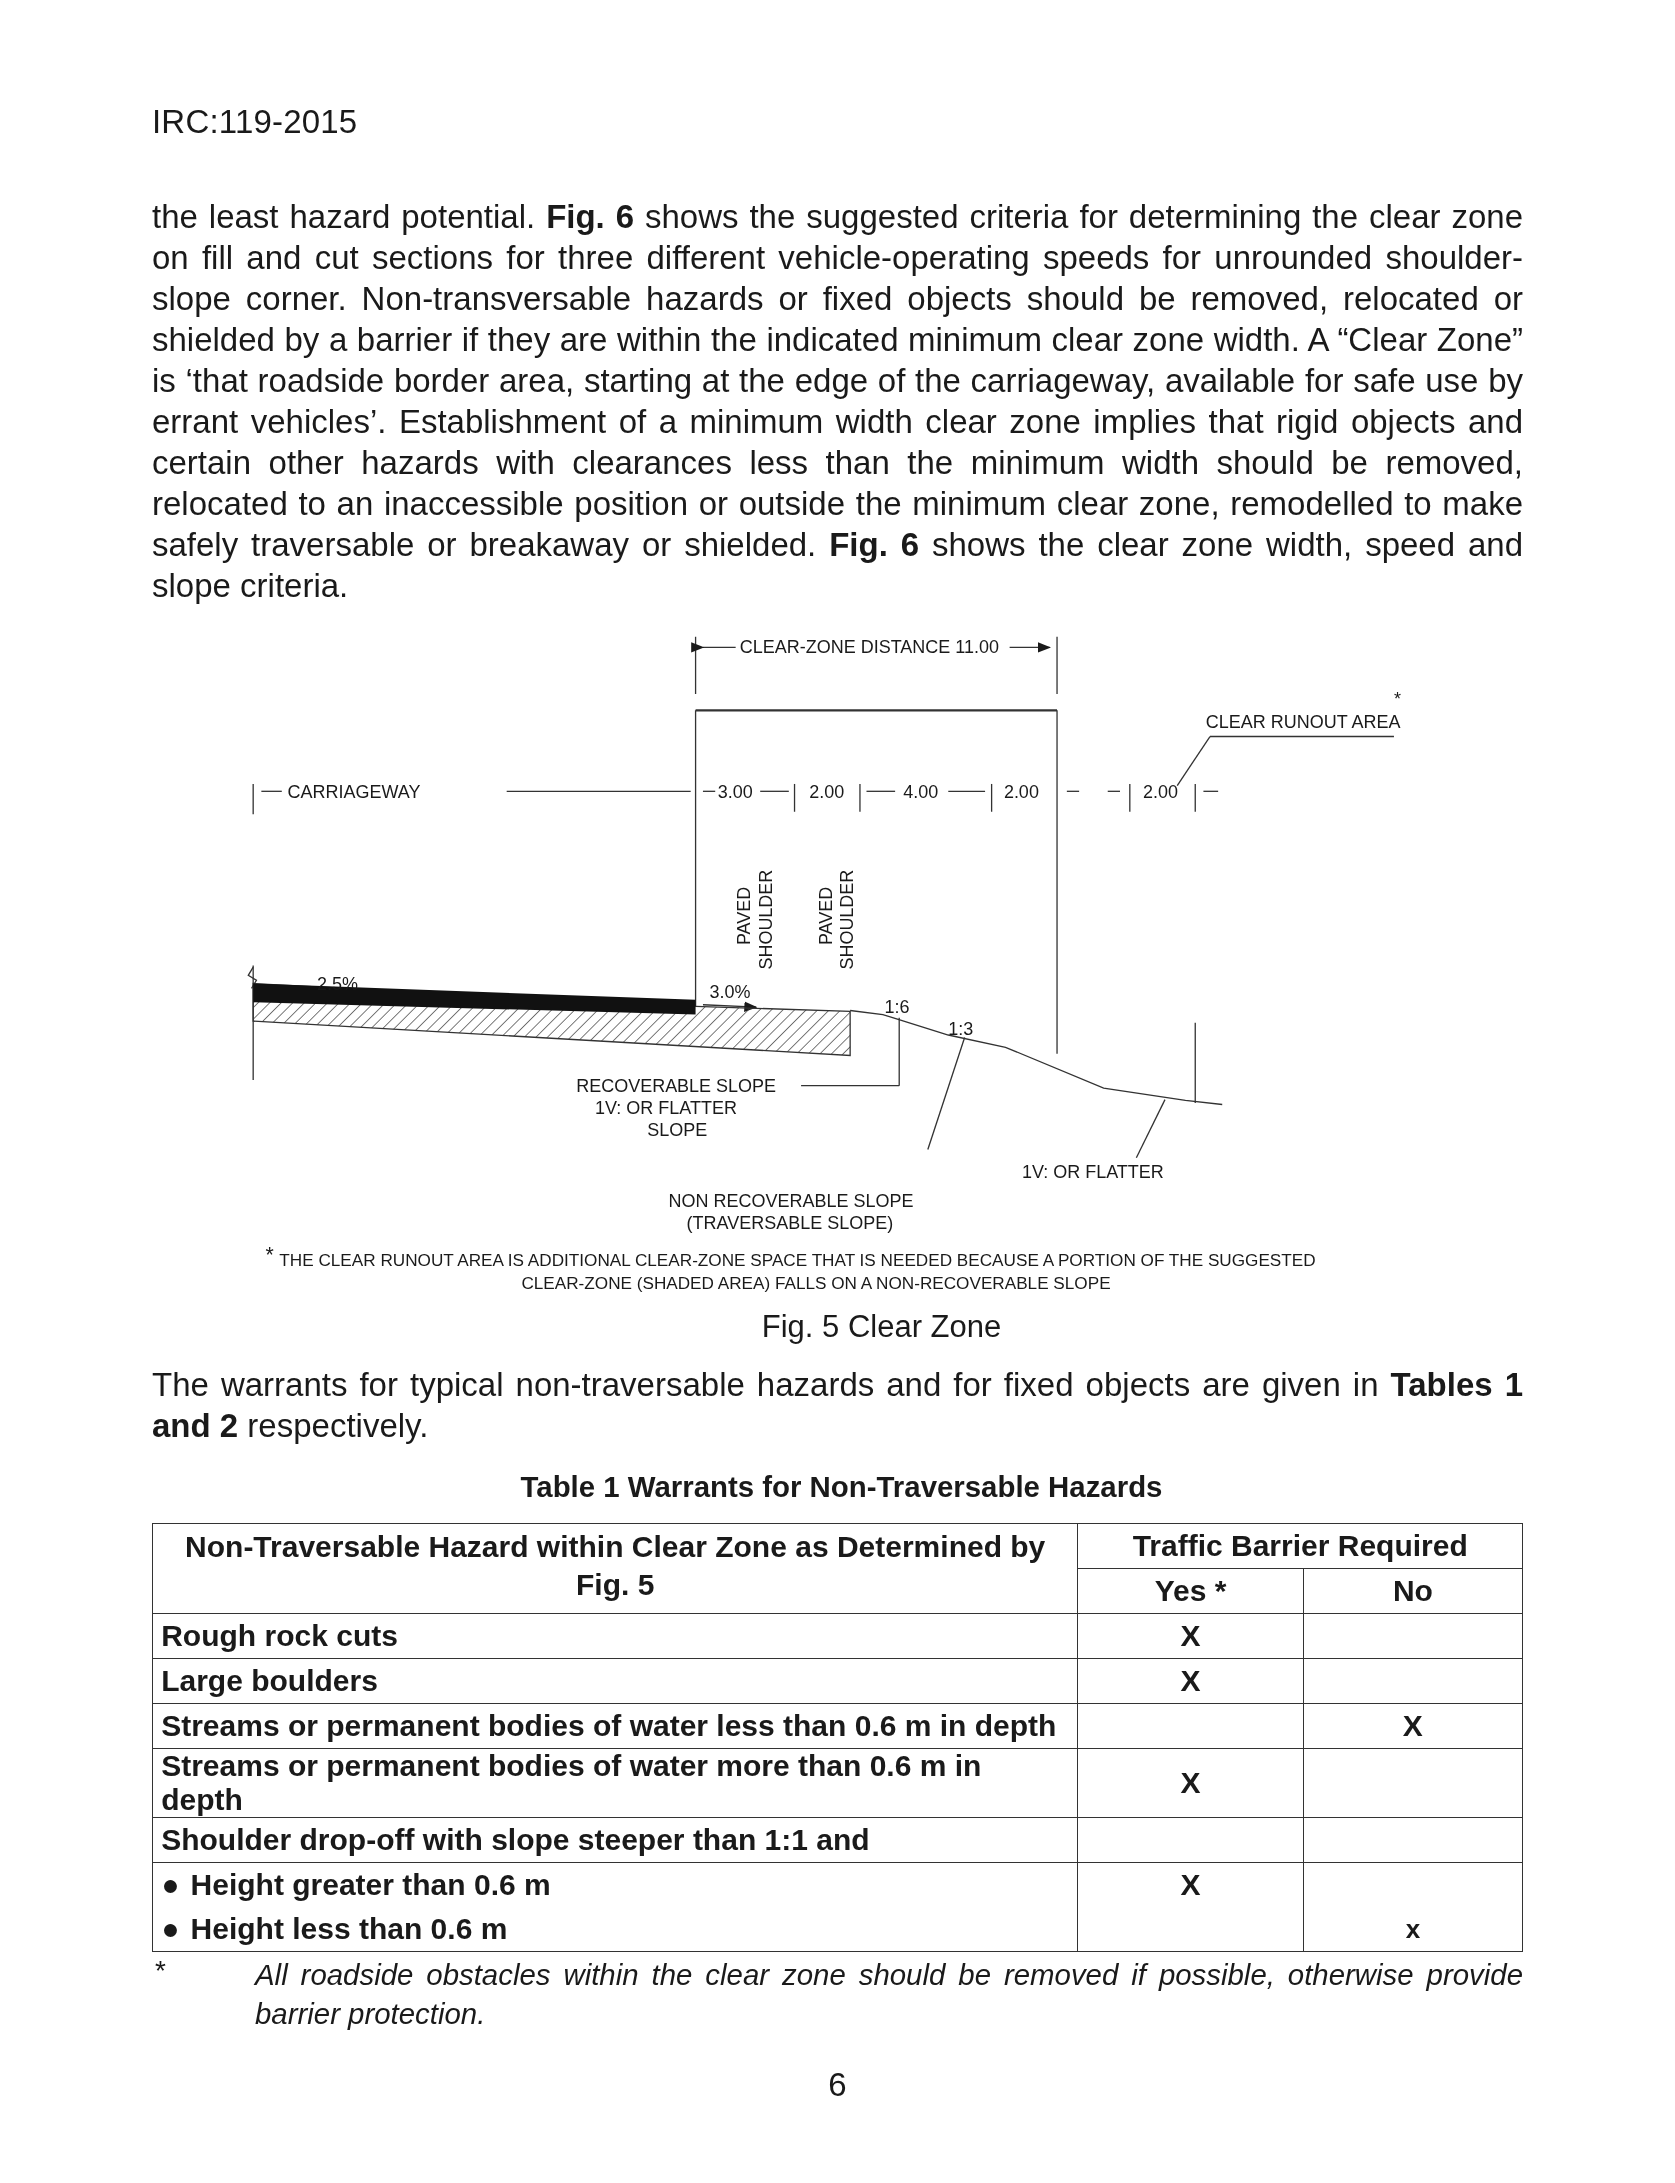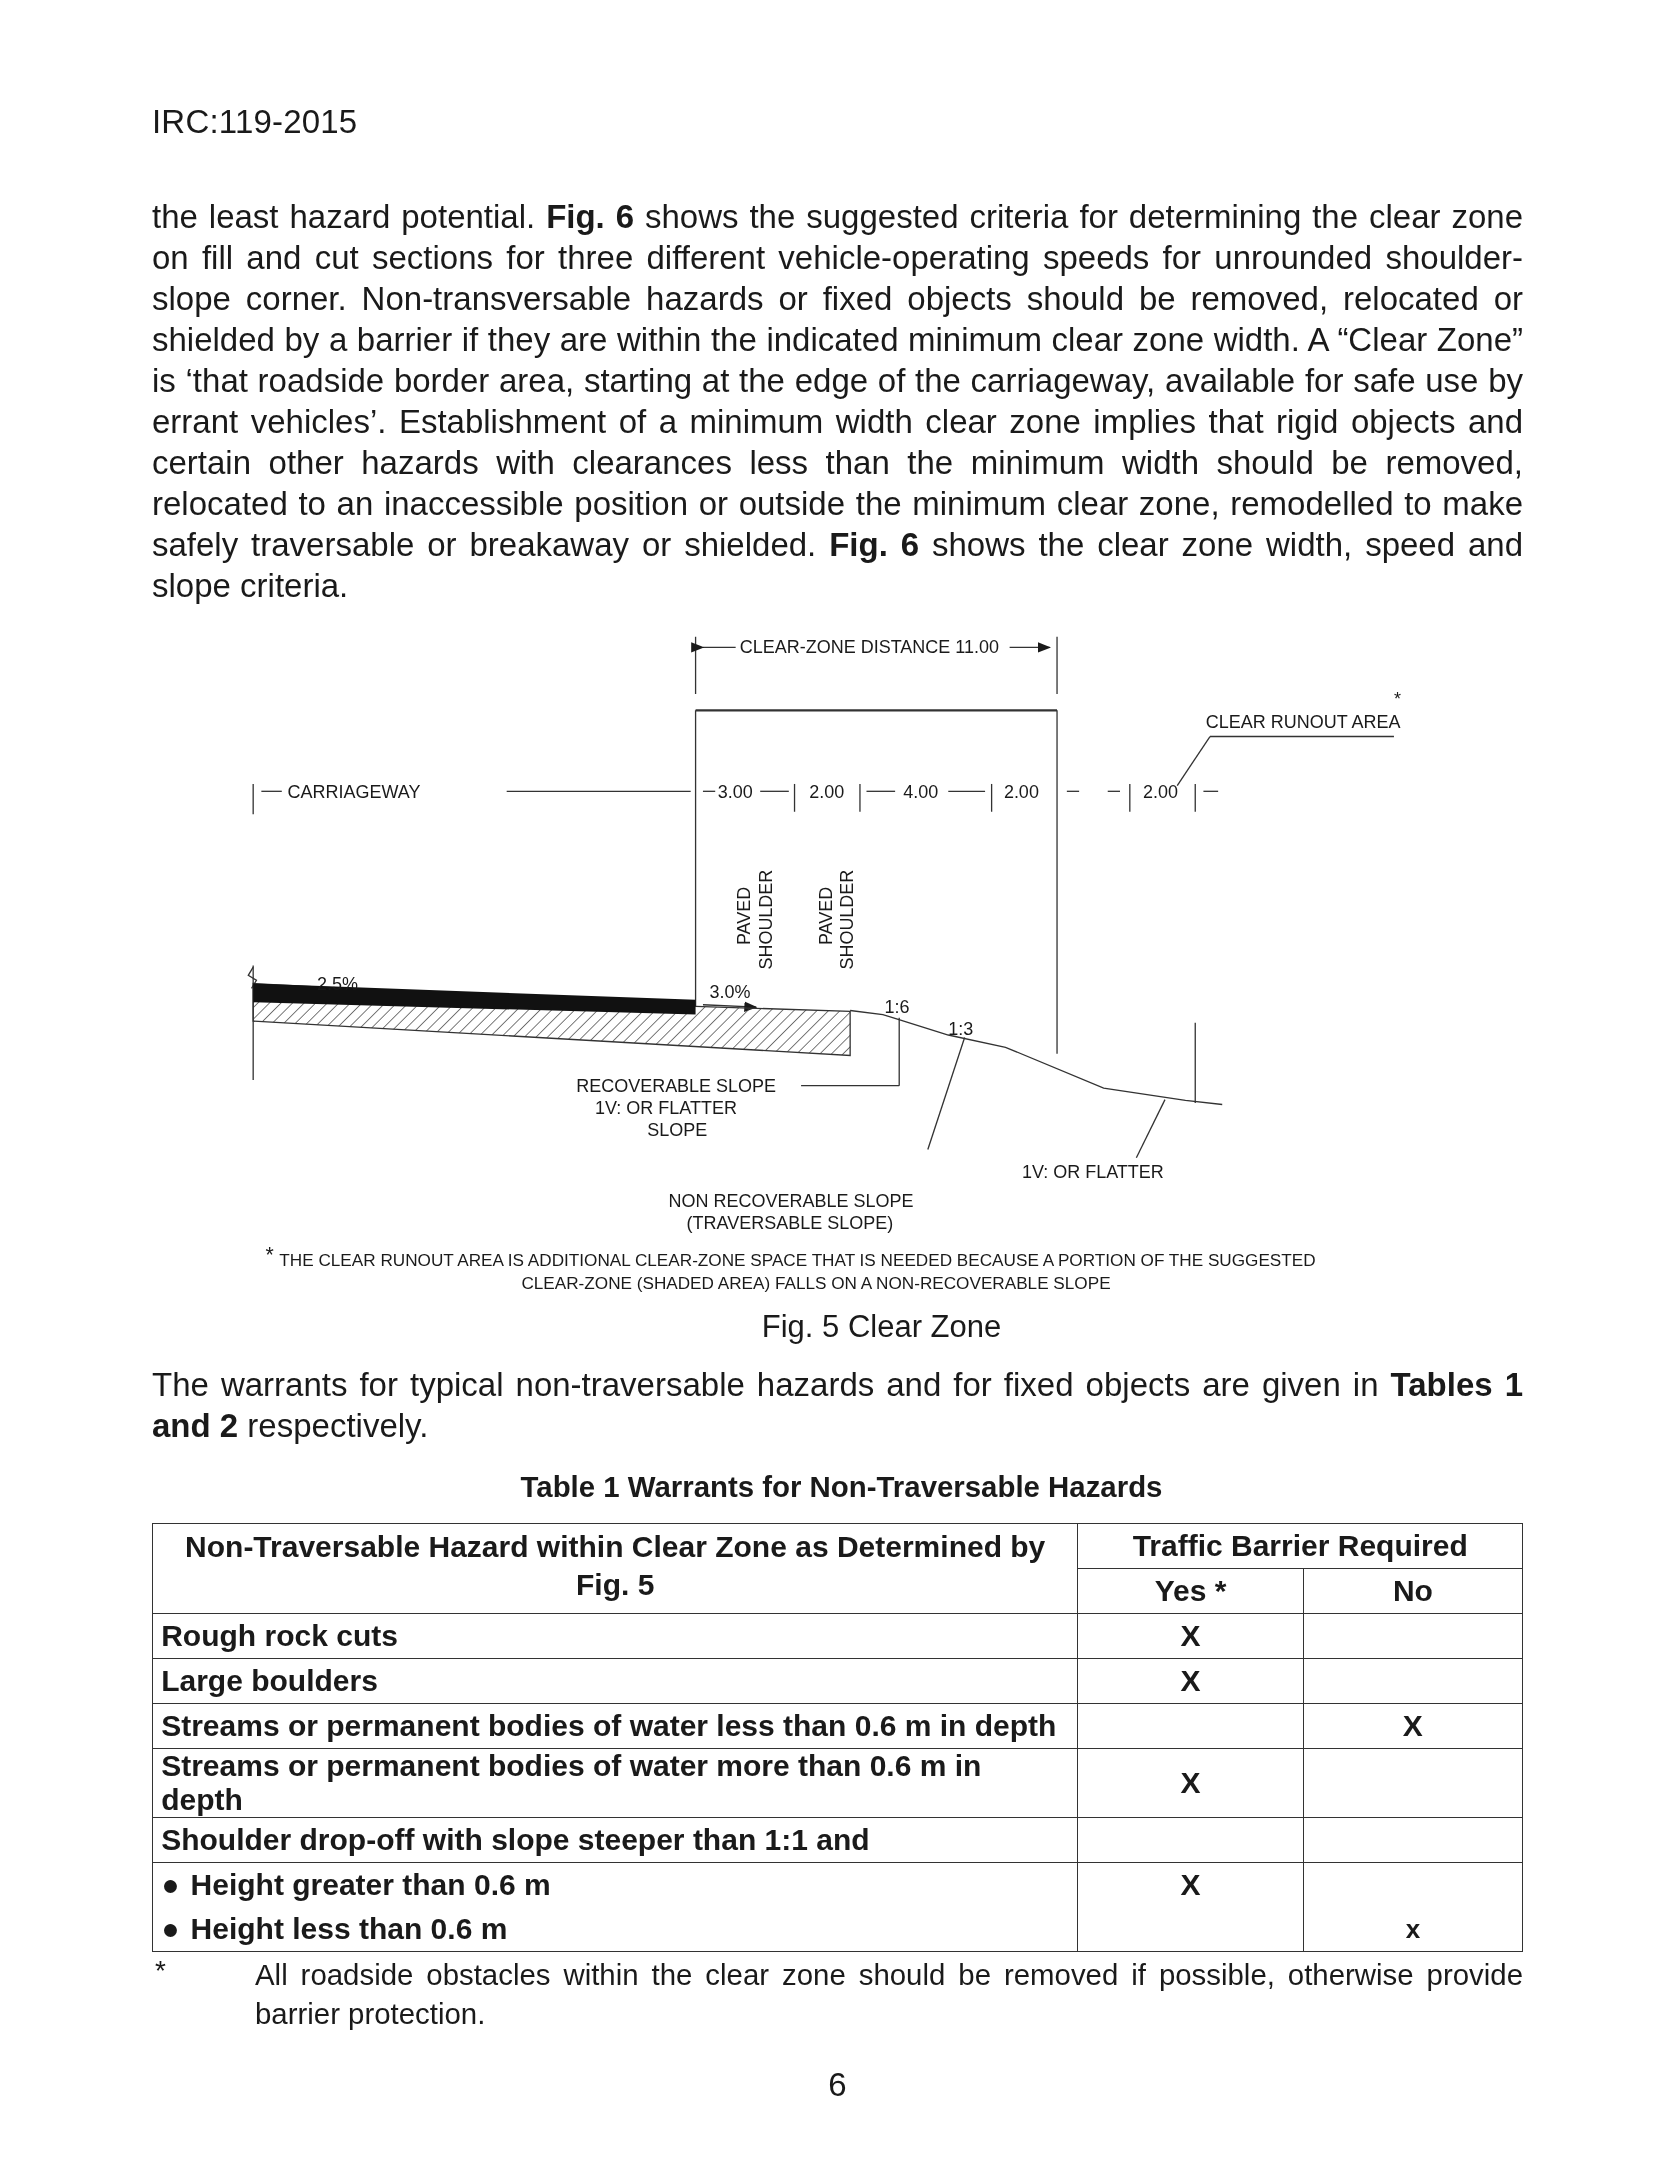--- a/index.html
+++ b/index.html
@@ -16,21 +16,21 @@
   #p2 { top:1364px; }
   .table-title { position:absolute; top:1470px; left:4px; width:1675px; text-align:center; font-size:29.4px; font-weight:bold; }
   table.warrants { position:absolute; left:152px; top:1523px; width:1371px; border-collapse:collapse; font-size:30px; }
   table.warrants td, table.warrants th { border:1.6px solid #333; padding:0 8.2px; height:44px;font-weight:bold; }
   table.warrants th { font-weight:bold; text-align:center; font-size:30px; }
   table.warrants td.mark { text-align:center; }
   .col-hazard { width:908px; }
   .col-yes { width:208px; }
   .bullet { display:inline-block; width:29.4px; }
   .footnote-star { position:absolute; left:155px; top:1955px; font-size:28px; }
-  .footnote { position:absolute; left:255px; top:1955px; width:1268px; font-size:29.4px; line-height:39px; text-align:justify; }
+  .footnote { position:absolute; left:255px; top:1955px; width:1268px; font-size:29.4px; line-height:39px; font-style:italic; text-align:justify; }
   .page-number { position:absolute; top:2066px; left:0; width:1675px; text-align:center; font-size:33px; }
 </style>
 </head>
 <body>
 
 <div class="header">IRC:119-2015</div>
 
 <div class="para" id="p1"><span>the least hazard potential. </span><b>Fig. 6</b><span> shows the suggested criteria for determining the clear zone on fill and cut sections for three different vehicle-operating speeds for unrounded shoulder-slope corner. Non-transversable hazards or fixed objects should be removed, relocated or shielded by a barrier if they are within the indicated minimum clear zone width. A “Clear Zone” is ‘that roadside border area, starting at the edge of the carriageway, available for safe use by errant vehicles’. Establishment of a minimum width clear zone implies that rigid objects and certain other hazards with clearances less than the minimum width should be removed, relocated to an inaccessible position or outside the minimum clear zone, remodelled to make safely traversable or breakaway or shielded. </span><b>Fig. 6</b><span> shows the clear zone width, speed and slope criteria.</span></div>
 
 <div class="figure">

